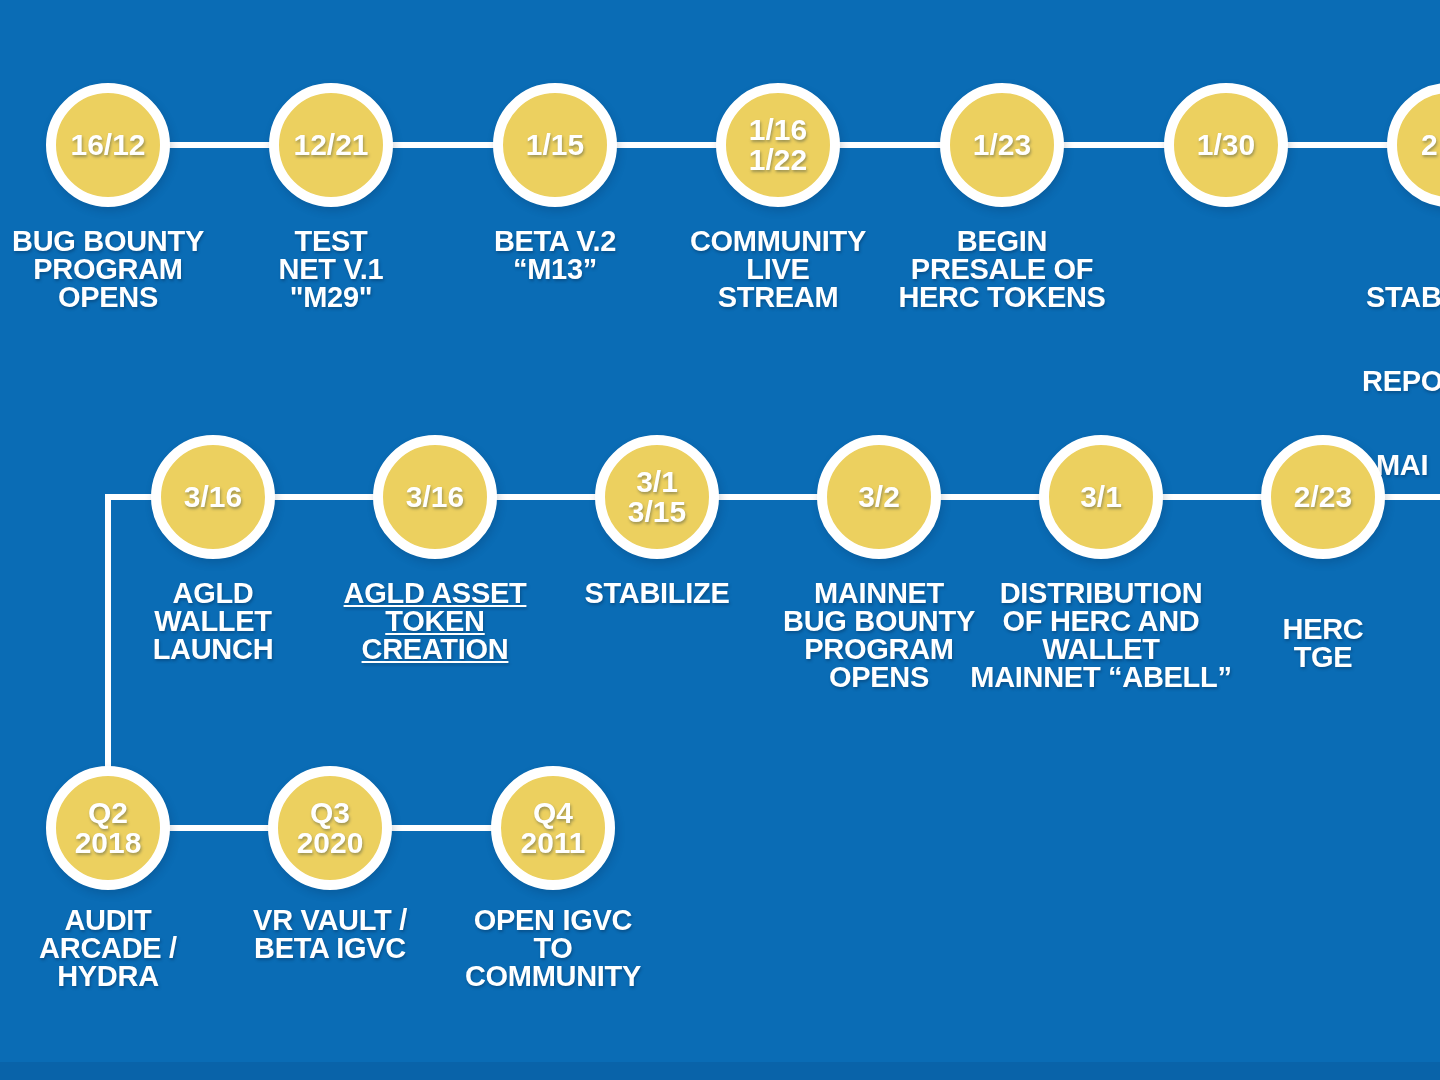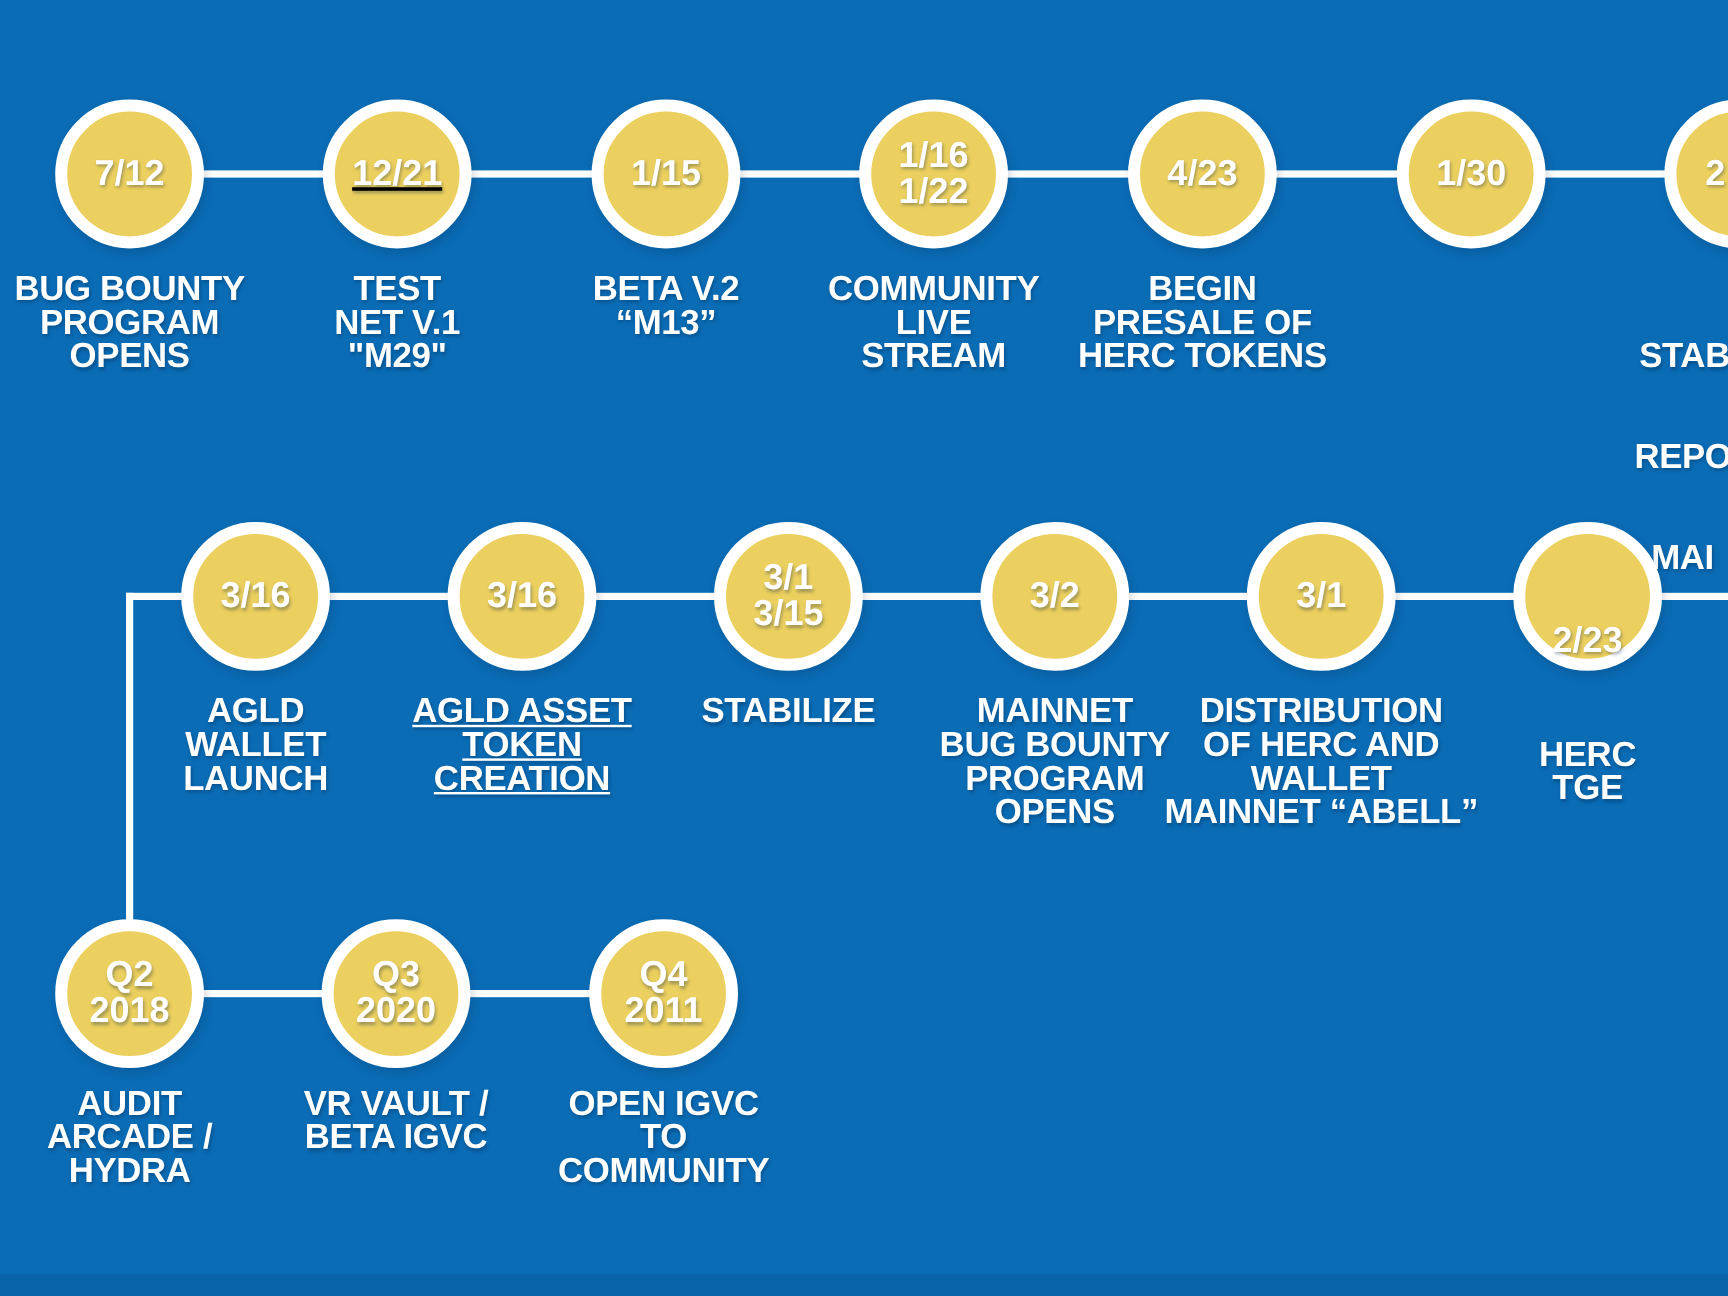--- a/index.html
+++ b/index.html
@@ -61,34 +61,34 @@
 <body>
 
 <div class="page">
 
   <div class="line" style="left:108px;top:142px;width:1332px;height:6px;"></div>
   <div class="line" style="left:105px;top:494px;width:1335px;height:6px;"></div>
   <div class="line" style="left:105px;top:494px;width:6px;height:340px;"></div>
   <div class="line" style="left:108px;top:825px;width:445px;height:6px;"></div>
 
   <div class="circle" style="left:46px;top:83px;">
-    <div class="date">7/12</div>
+    <div class="date">16/12</div>
   </div>
-  <div class="circle" style="left:269px;top:83px;text-decoration:underline;">
+  <div class="circle" style="left:269px;top:83px;">
     <div class="date">12/21</div>
   </div>
   <div class="circle" style="left:493px;top:83px;">
     <div class="date">1/15</div>
   </div>
   <div class="circle" style="left:716px;top:83px;">
     <div class="date">1/16
 1/22</div>
   </div>
   <div class="circle" style="left:940px;top:83px;">
-    <div class="date">4/23</div>
+    <div class="date">1/23</div>
   </div>
   <div class="circle" style="left:1164px;top:83px;">
     <div class="date">1/30</div>
   </div>
   <div class="circle clipped" style="left:1387px;top:83px;">
     <div class="date">2</div>
   </div>
 
   <div class="label" style="left:-7px;top:227px;">BUG BOUNTY
 PROGRAM
@@ -119,21 +119,21 @@
   <div class="circle" style="left:595px;top:435px;">
     <div class="date">3/1
 3/15</div>
   </div>
   <div class="circle" style="left:817px;top:435px;">
     <div class="date">3/2</div>
   </div>
   <div class="circle" style="left:1039px;top:435px;">
     <div class="date">3/1</div>
   </div>
-  <div class="circle" style="left:1261px;top:435px;align-items:flex-end;">
+  <div class="circle" style="left:1261px;top:435px;">
     <div class="date">2/23</div>
   </div>
 
   <div class="label" style="left:98px;top:579px;">AGLD
 WALLET
 LAUNCH</div>
   <div class="label" style="left:320px;top:579px;text-decoration:underline;">AGLD ASSET
 TOKEN
 CREATION</div>
   <div class="label" style="left:542px;top:579px;">STABILIZE</div>

